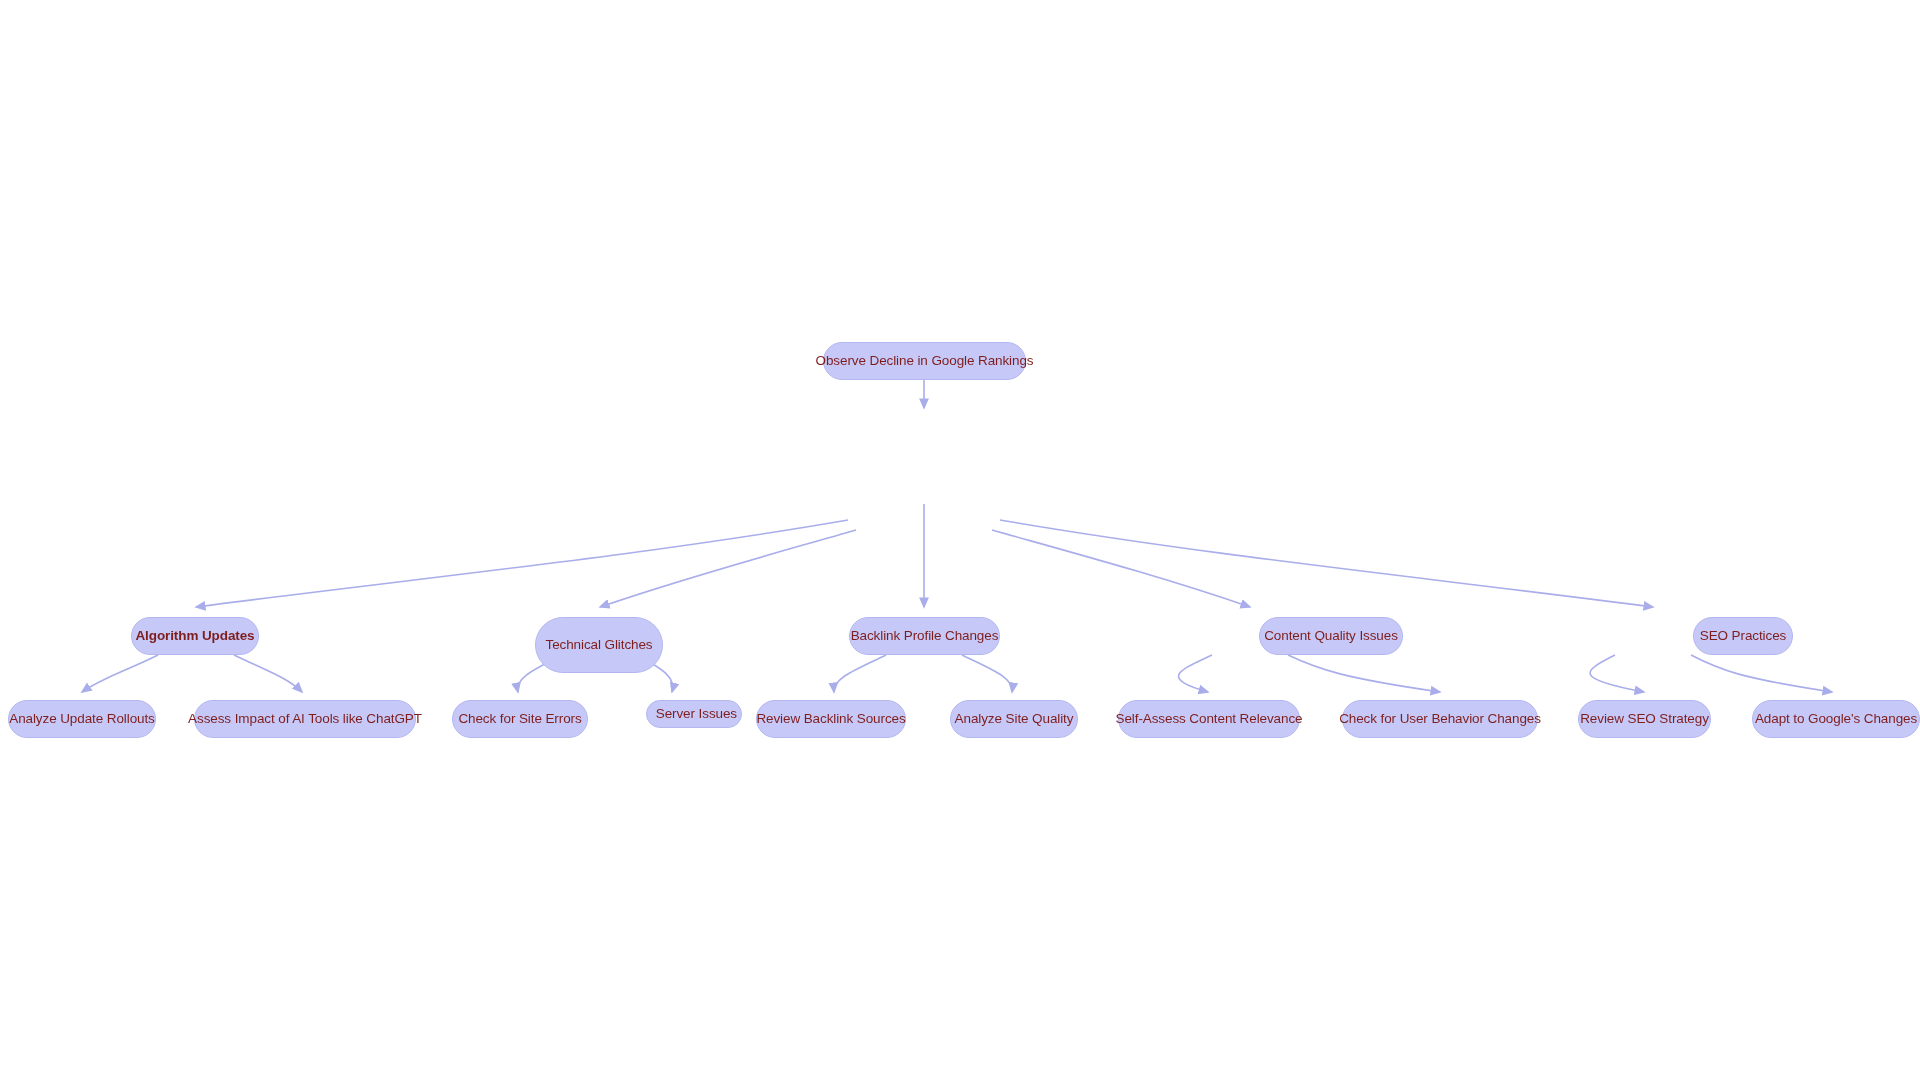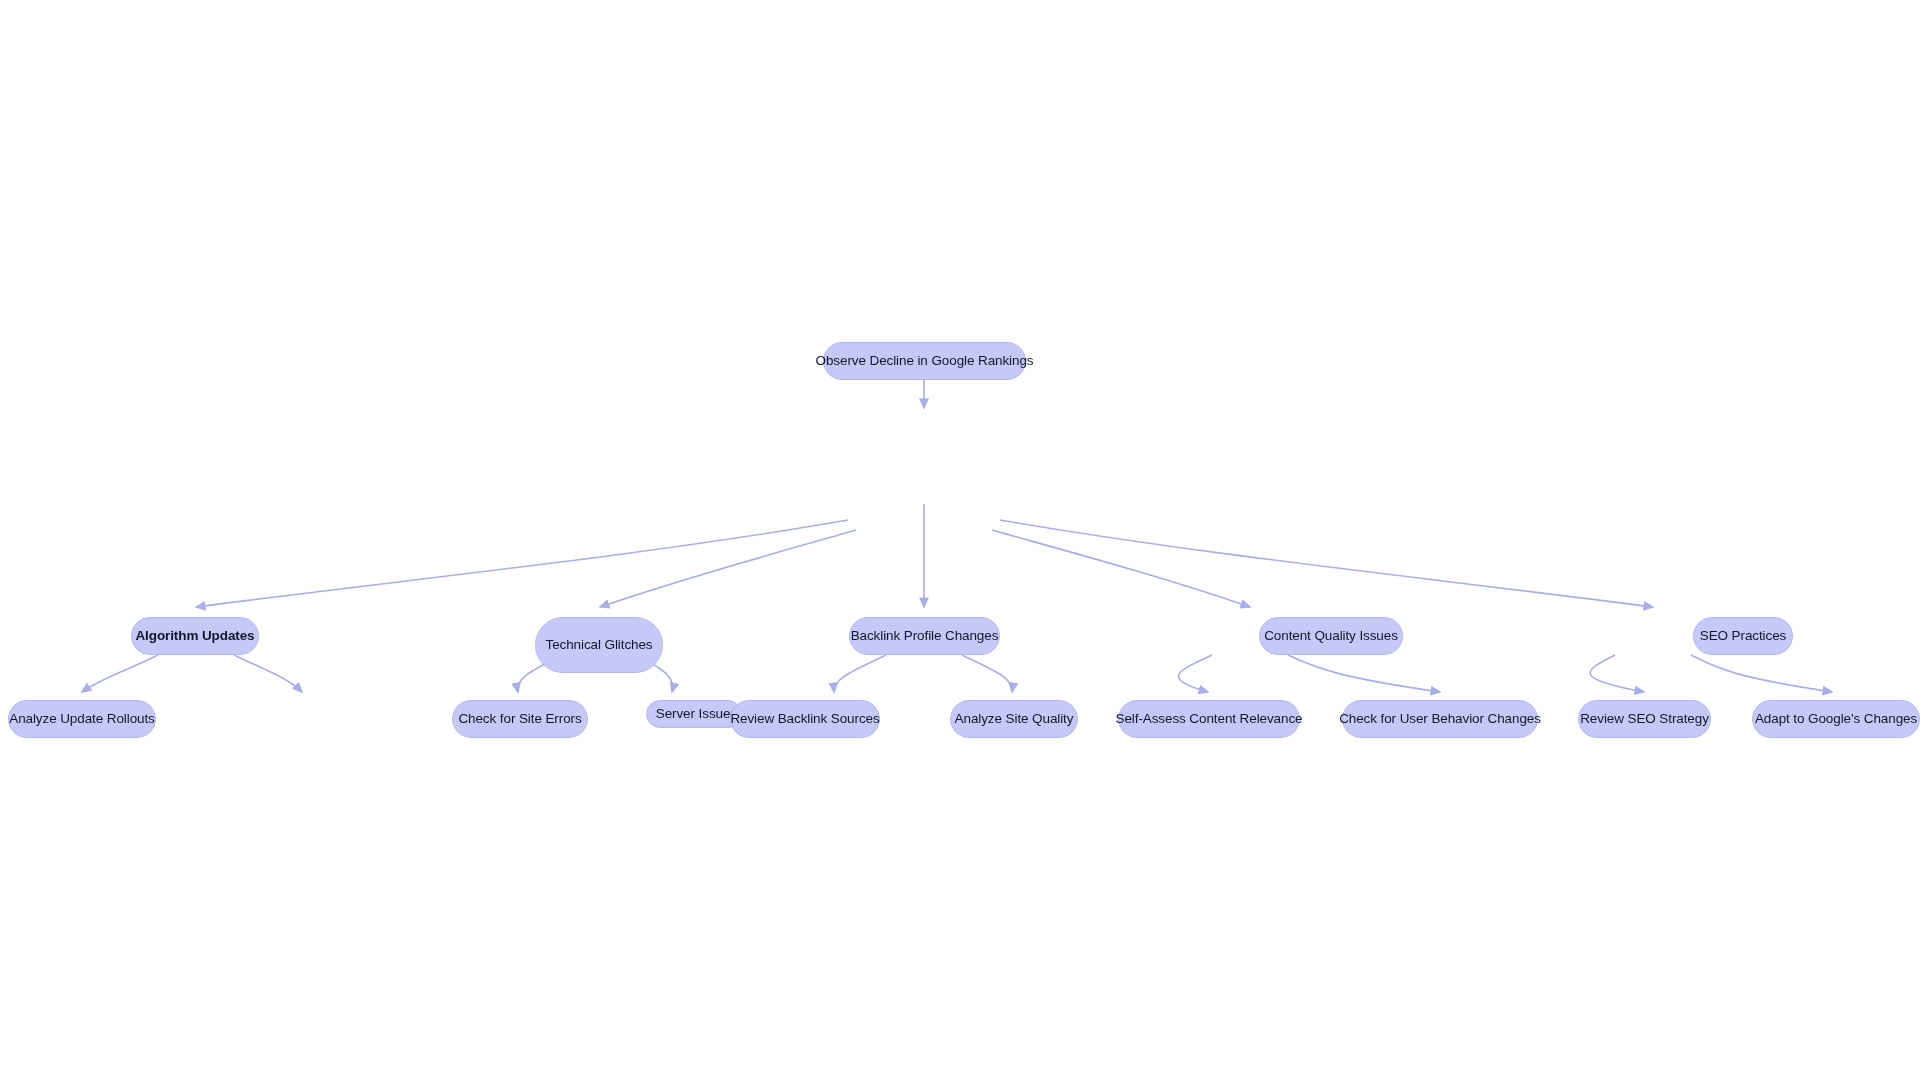--- a/index.html
+++ b/index.html
@@ -29,21 +29,21 @@
   }
   .node {
     position: absolute;
     box-sizing: border-box;
     display: flex;
     align-items: center;
     justify-content: center;
     background: #c6c9f8;
     border: 1px solid #b3b7f0;
     border-radius: 999px;
-    color: #0f172a;
+    color: #7f1d1d;
     font-size: 13.5px;
     letter-spacing: -0.1px;
     white-space: nowrap;
     text-align: center;
     line-height: 1;
   }
   .node-label {
     display: block;
     padding: 0 4px;
   }
@@ -141,30 +141,33 @@
   </div>
 
   <div class="node" style="left:1693px; top:617px; width:100px; height:38px;">
     <span class="node-label">SEO Practices</span>
   </div>
 
   <div class="node" style="left:8px; top:700px; width:148px; height:38px;">
     <span class="node-label">Analyze Update Rollouts</span>
   </div>
 
+  <div class="node" style="left:194px; top:700px; width:222px; height:38px;">
+    <span class="node-label">Assess Impact of AI Tools like ChatGPT</span>
+  </div>
 
   <div class="node" style="left:452px; top:700px; width:136px; height:38px;text-align:center;">
     <span class="node-label">Check for Site Errors</span>
   </div>
 
   <div class="node" style="left:646px; top:700px; width:96px; height:28px;justify-content:flex-end;">
     <span class="node-label">Server Issues</span>
   </div>
 
-  <div class="node" style="left:730px; top:700px; width:150px; height:38px;">
+  <div class="node" style="left:756px; top:700px; width:150px; height:38px;">
     <span class="node-label">Review Backlink Sources</span>
   </div>
 
   <div class="node" style="left:950px; top:700px; width:128px; height:38px;">
     <span class="node-label">Analyze Site Quality</span>
   </div>
 
   <div class="node" style="left:1118px; top:700px; width:182px; height:38px;">
     <span class="node-label">Self-Assess Content Relevance</span>
   </div>

